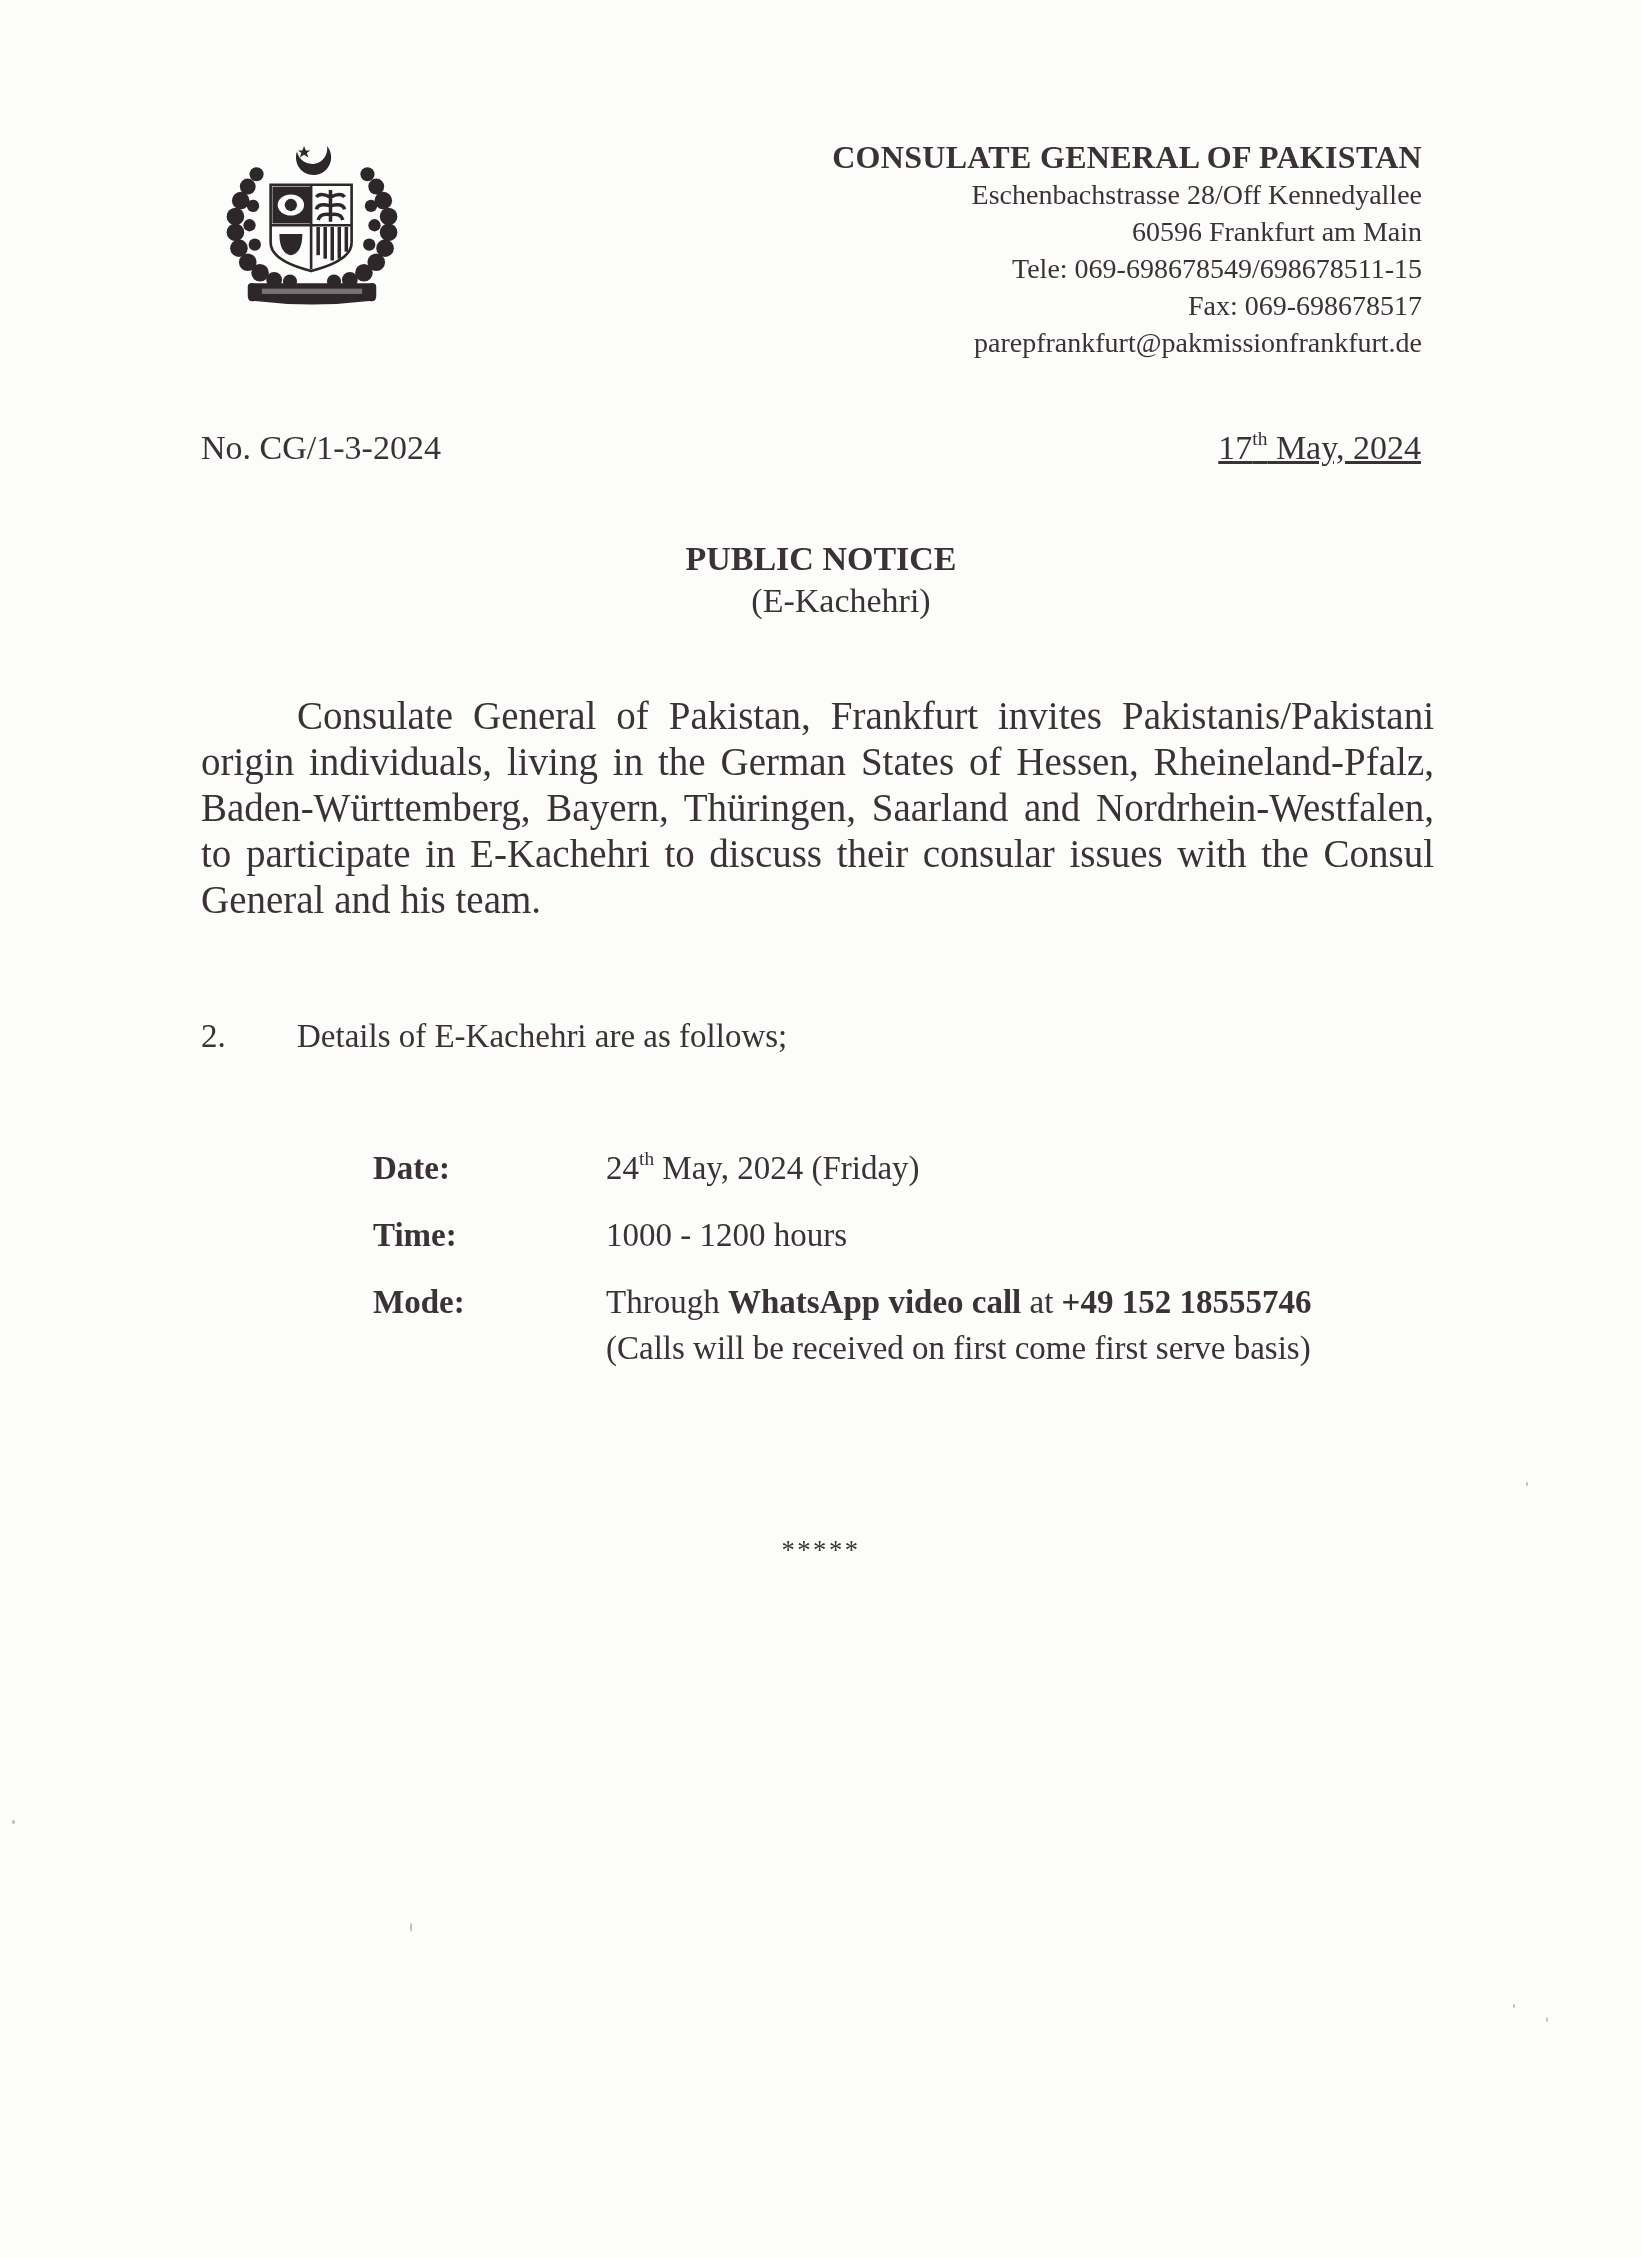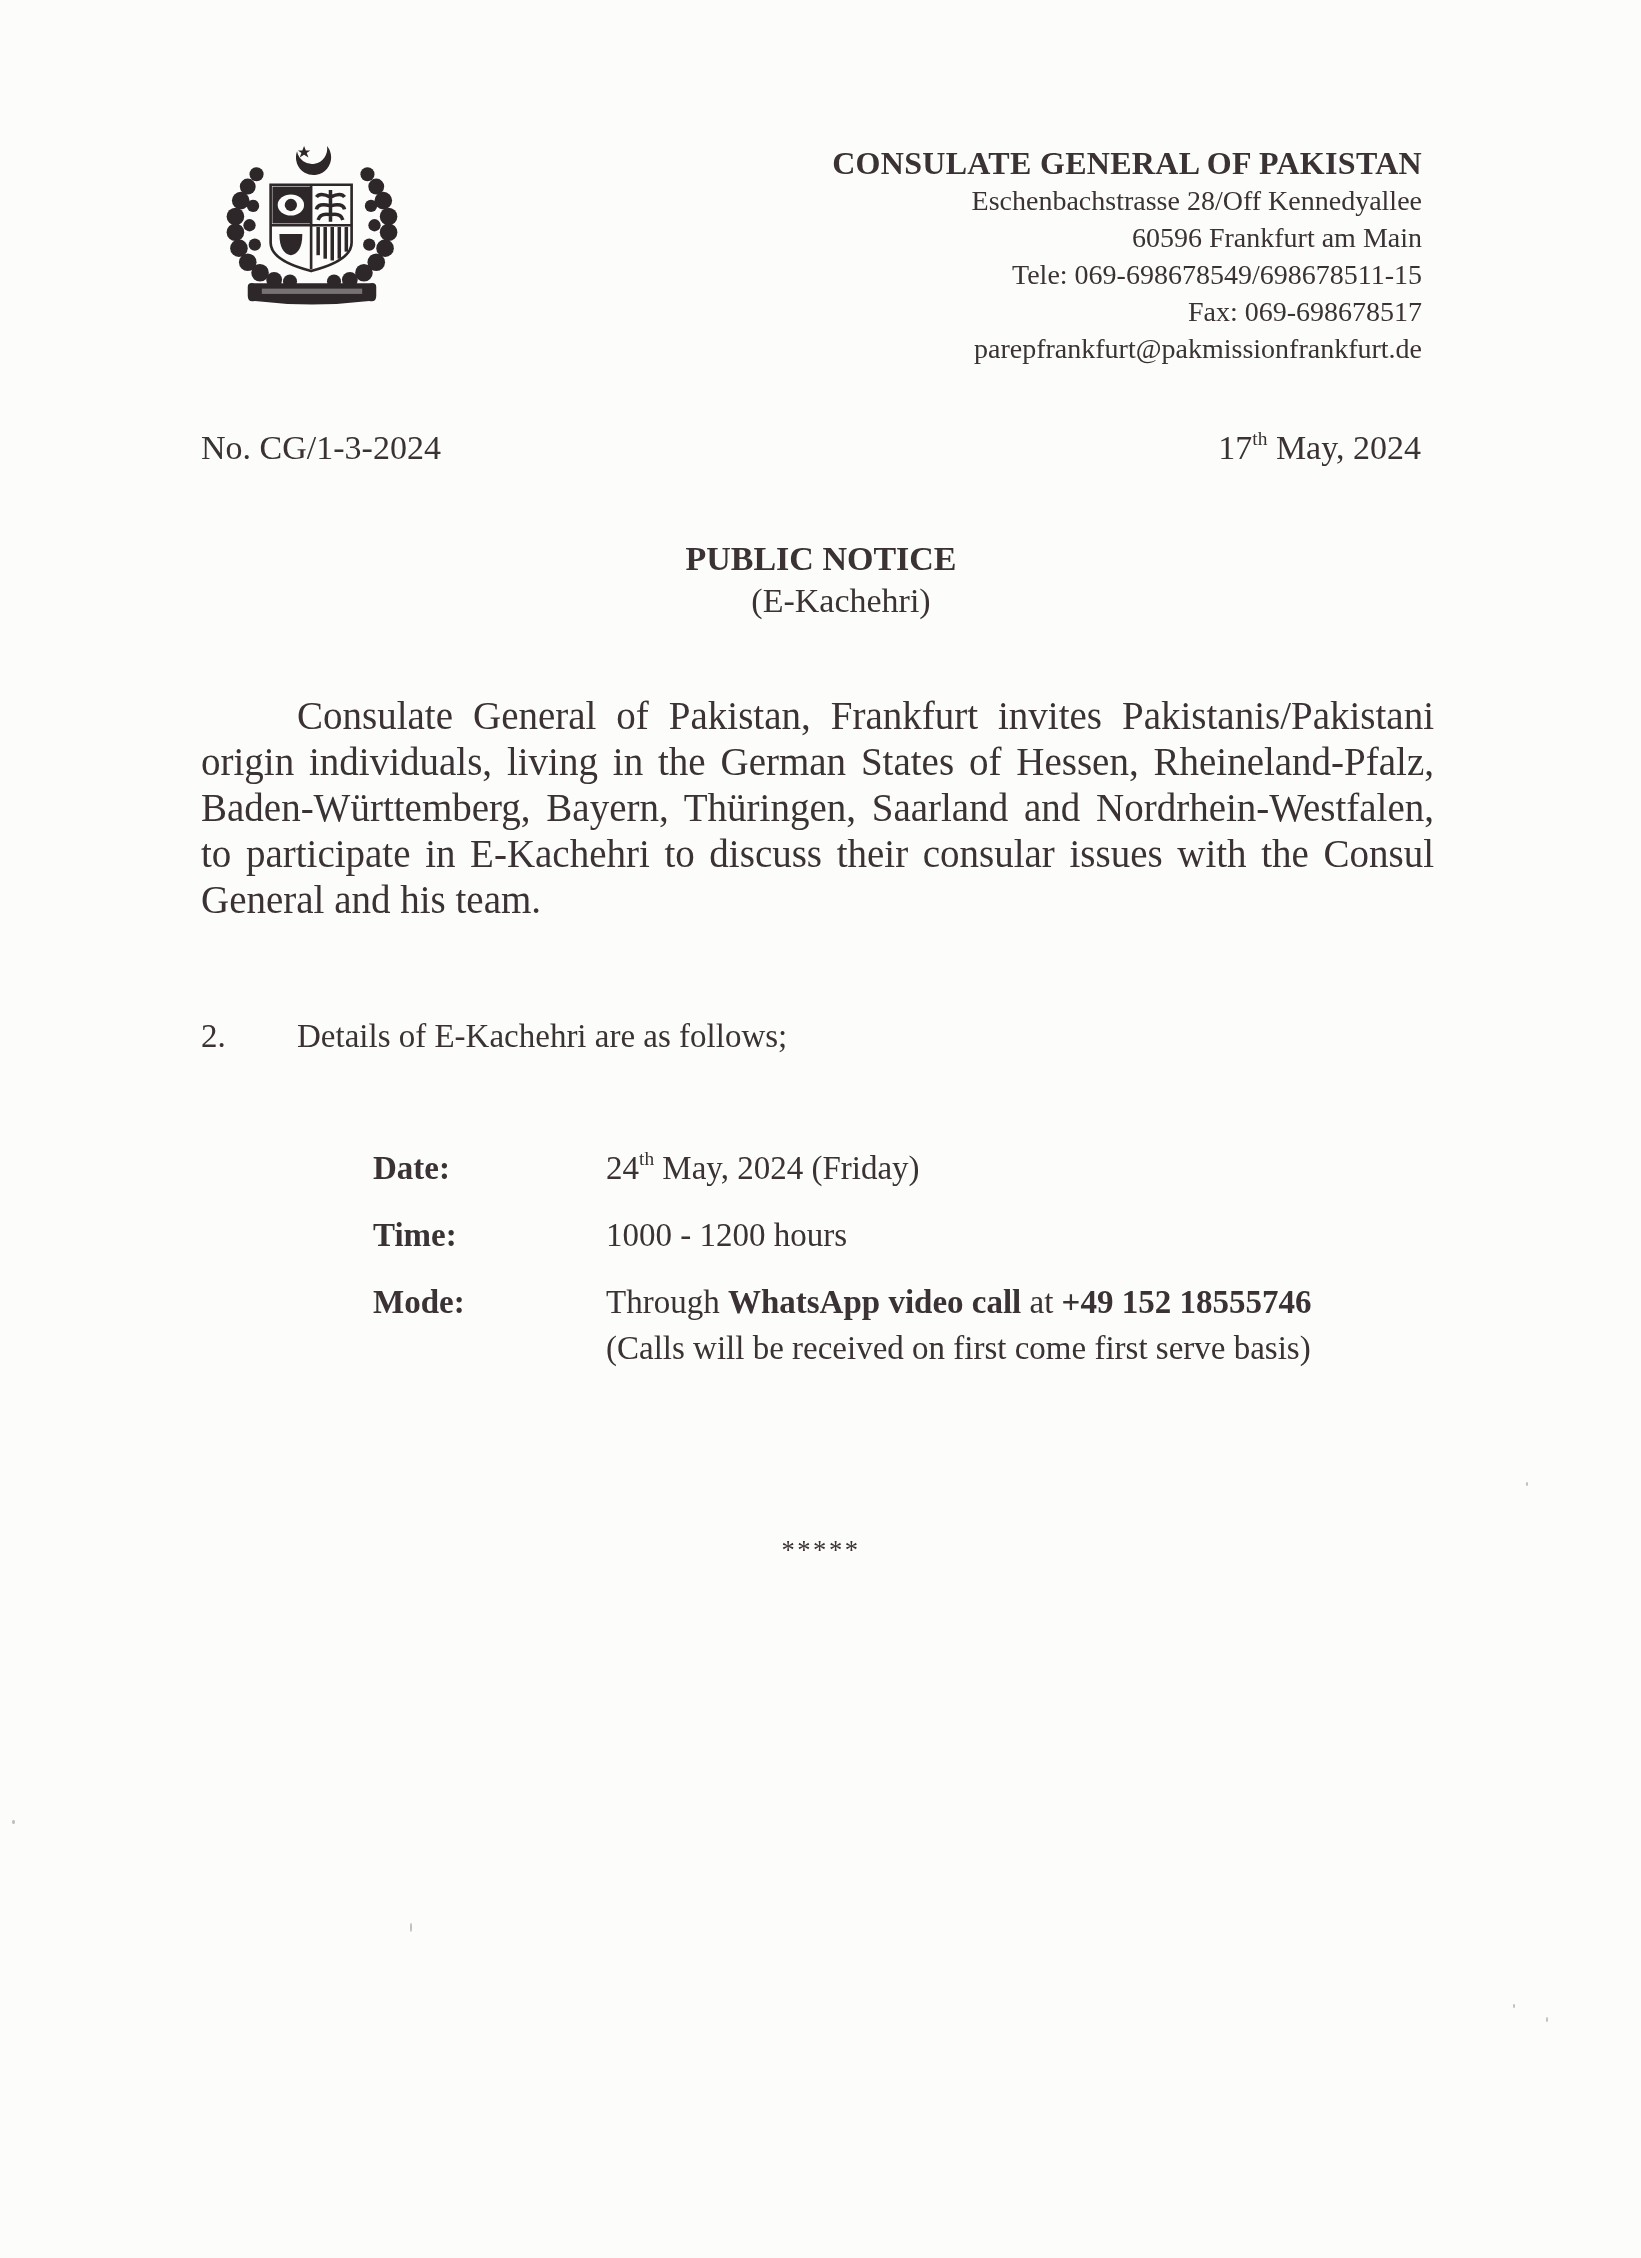--- a/index.html
+++ b/index.html
@@ -19,21 +19,21 @@
 
     
     .emblem {
       left: 221px;
       top: 139px;
       width: 182px;
       height: 169px;
     }
     .letterhead {
       right: 220px;
-      top: 145px;
+      top: 139px;
       text-align: right;
       font-family: "DejaVu Serif", "Liberation Serif", serif;
     }
     .letterhead .lh-title {
       font-size: 29px;
       font-weight: bold;
       letter-spacing: 0.3px;
       line-height: 37px;
       font-family: "Liberation Serif", serif;
       font-size: 32px;
@@ -49,20 +49,21 @@
       left: 201px;
       top: 427px;
       font-size: 34px;
       line-height: 42px;
     }
     .issue-date {
       right: 221px;
       top: 427px;
       font-size: 34px;
       line-height: 42px;
+      text-decoration: underline;
     }
     sup {
       font-size: 19.4px;
       vertical-align: 14px;
       line-height: 0;
     }
 
     
     .heading {
       left: 0;

